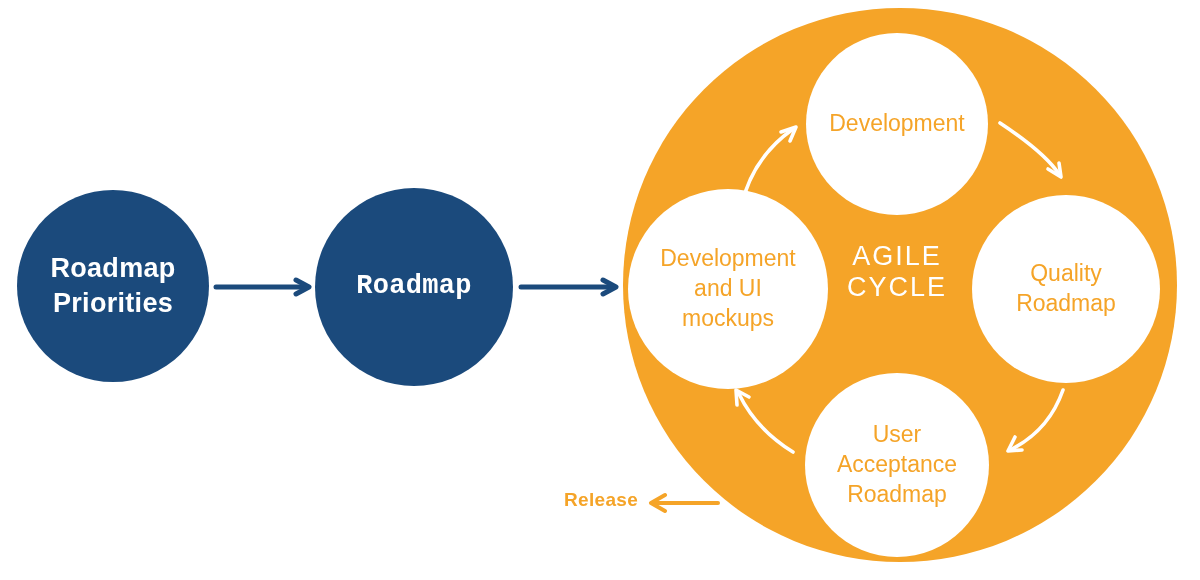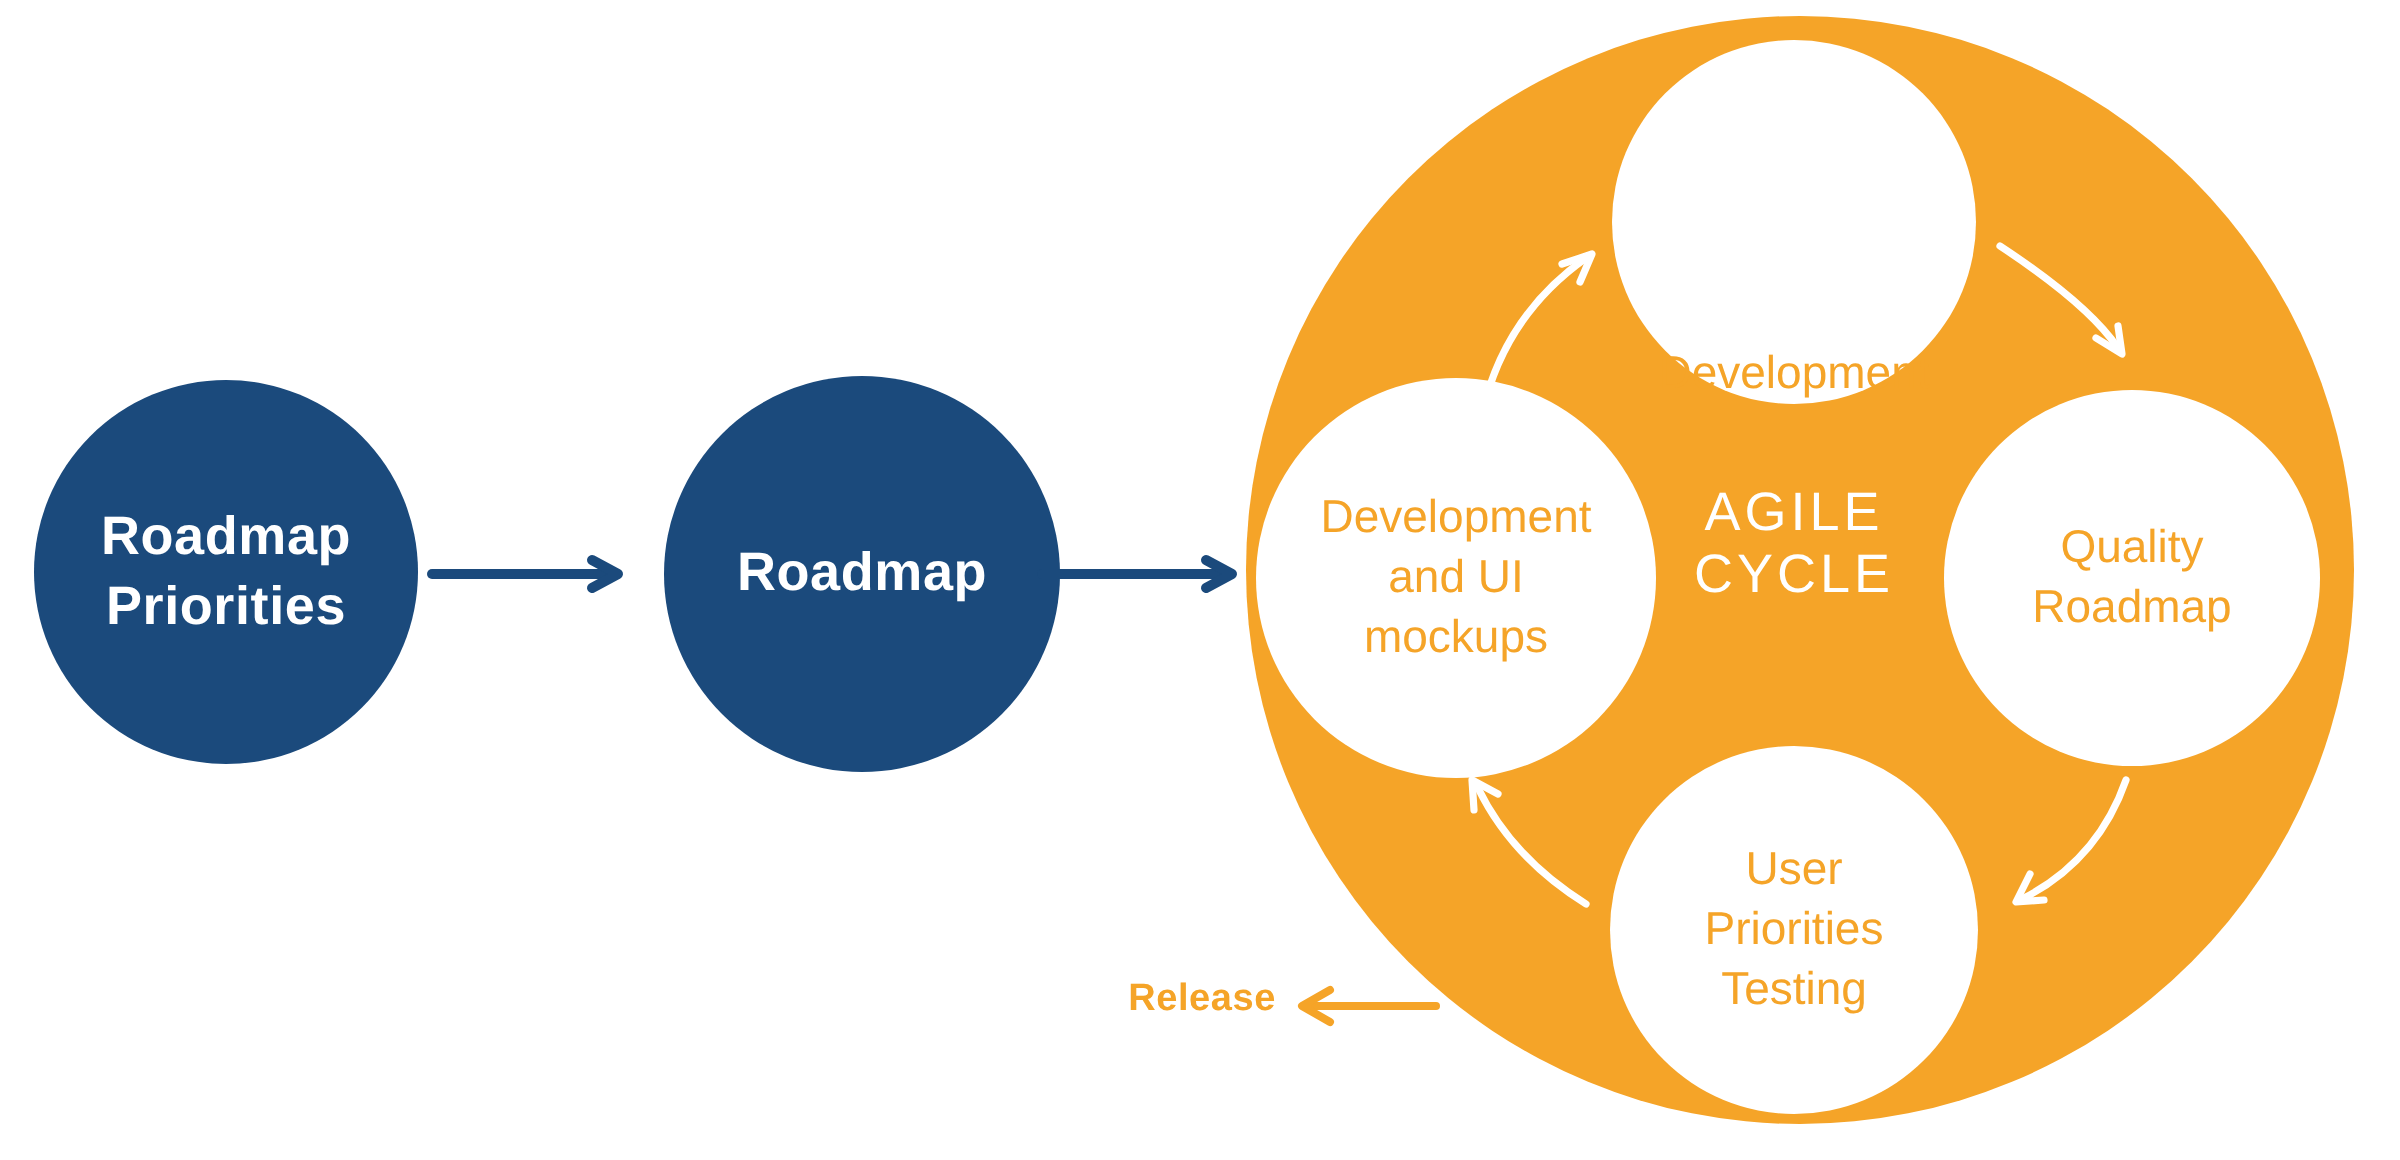--- a/index.html
+++ b/index.html
@@ -41,35 +41,35 @@
   }
   .circle-navy {
     background: var(--navy);
     color: var(--white);
     font-size: 27px;
     font-weight: 600;
     letter-spacing: 0.3px;
     line-height: 1.3;
   }
   .circle-bp      { left: 17px;  top: 190px; width: 192px; height: 192px; }
-  .circle-roadmap { left: 332px; top: 188px; width: 198px; height: 198px; }
+  .circle-roadmap { left: 315px; top: 188px; width: 198px; height: 198px; font-family: Liberation Mono, monospace; }
   .circle-bp .label { max-width: 150px; }
 
   .circle-agile {
     left: 623px; top: 8px; width: 554px; height: 554px;
     background: var(--orange);
   }
   .circle-step {
     background: var(--white);
     color: var(--orange);
     font-size: 23px;
     font-weight: 500;
     line-height: 1.3;
   }
-  .circle-development  { left: 806px; top: 20px;  width: 182px; height: 182px; align-items: flex-end; }
+  .circle-development  { left: 806px; top: 33px;  width: 182px; height: 182px; }
   .circle-quality      { left: 972px; top: 195px; width: 188px; height: 188px; }
   .circle-uat          { left: 805px; top: 373px; width: 184px; height: 184px; }
   .circle-requirements { left: 628px; top: 189px; width: 200px; height: 200px; }
   .circle-quality .label      { max-width: 115px; }
   .circle-uat .label          { max-width: 140px; }
   .circle-requirements .label { max-width: 160px; }
 
   .agile-title {
     position: absolute;
     left: 817px; top: 232px; width: 160px; height: 80px;
@@ -110,21 +110,21 @@
 
   <div class="circle circle-step circle-development">
     <span class="label">Development</span>
   </div>
 
   <div class="circle circle-step circle-quality">
     <span class="label">Quality Roadmap</span>
   </div>
 
   <div class="circle circle-step circle-uat">
-    <span class="label">User Priorities Testing</span>
+    <span class="label">User Acceptance Roadmap</span>
   </div>
 
   <div class="circle circle-step circle-requirements">
     <span class="label">Development and UI mockups</span>
   </div>
 
   <div class="agile-title">AGILE CYCLE</div>
 
   <div class="release-label">Release</div>
 

